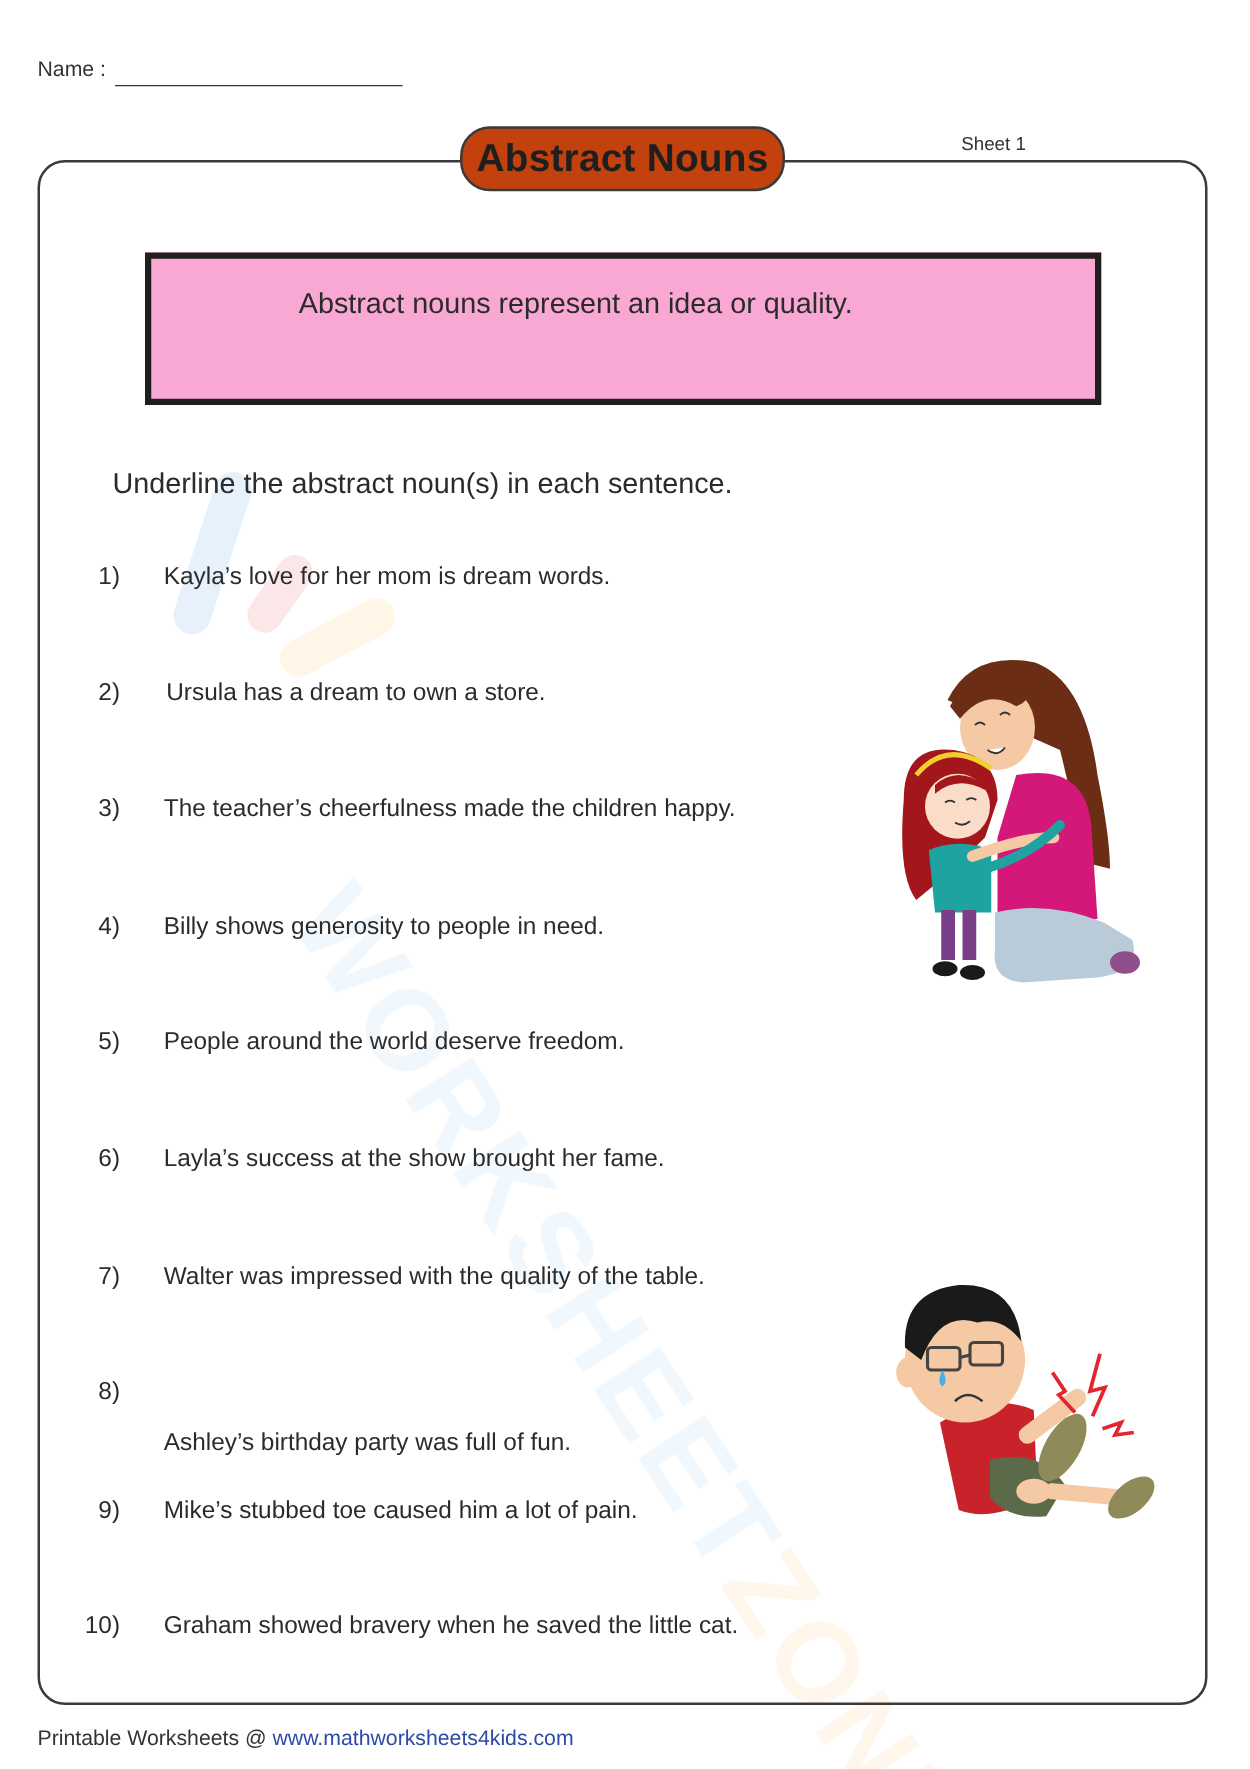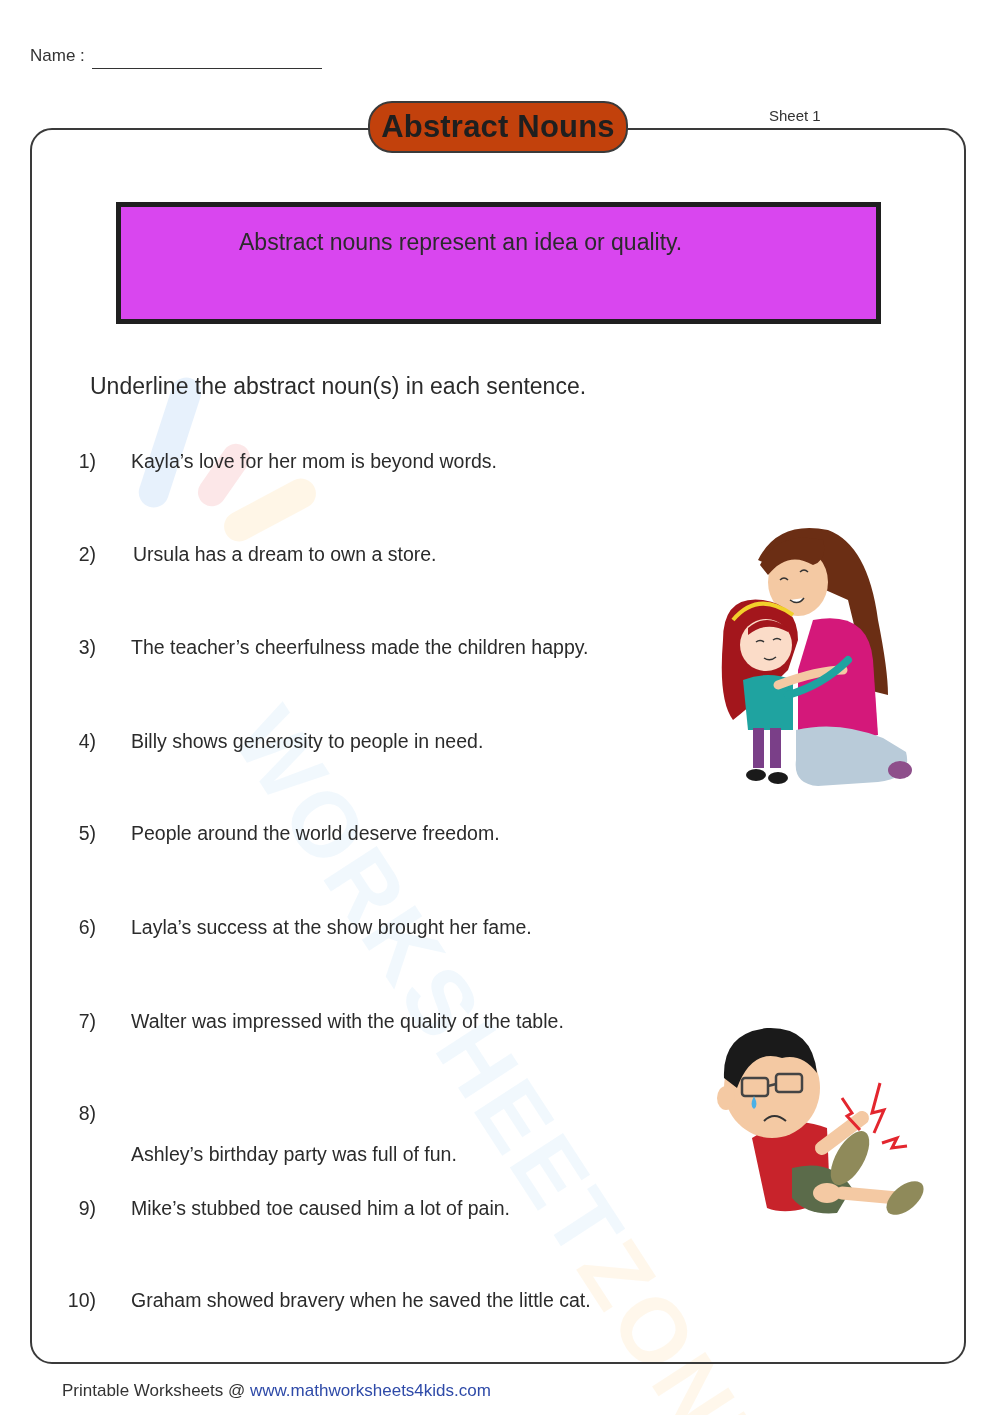--- a/index.html
+++ b/index.html
@@ -13,21 +13,21 @@
            border: 2px solid #3a3a3a; border-radius: 22px; box-sizing: border-box; }
 
   .title-pill { position: absolute; left: 368px; top: 101px; width: 260px; height: 52px;
                 border: 2px solid #3a3a3a; border-radius: 24px; background: #c2410c;
                 box-sizing: border-box; display: flex; align-items: center; justify-content: center;
                 font-weight: bold; font-size: 31px; color: #1f1f1f; letter-spacing: 0.2px; }
 
   .sheet-label { position: absolute; left: 769px; top: 107px; font-size: 15px; color: #333; }
 
   .def-box { position: absolute; left: 116px; top: 202px; width: 765px; height: 122px;
-             border: 5px solid #1f1f1f; box-sizing: border-box; background: #d946ef; }
+             border: 5px solid #1f1f1f; box-sizing: border-box; background: #f9a8d4; }
   .def-title { position: absolute; left: 118px; top: 22px; font-size: 23px; color: #2b2b2b; }
   .def-example { position: absolute; left: 118px; top: 72px; font-size: 19px; color: #2b2b2b; white-space: nowrap; }
   .def-example .u { text-decoration: underline; text-underline-offset: 4px; text-decoration-thickness: 1.5px; }
 
   .instructions { position: absolute; left: 90px; top: 373px; font-size: 23px; color: #2b2b2b; }
 
   .q { position: absolute; font-size: 19.5px; color: #2b2b2b; white-space: nowrap; }
   .q-num { position: absolute; width: 40px; text-align: right; font-size: 19.5px; color: #2b2b2b; }
 
   .watermark { position: absolute; pointer-events: none; }
@@ -36,21 +36,21 @@
              color: rgba(120,185,235,0.10); white-space: nowrap; }
   .wm-text .zone { color: rgba(255,200,110,0.14); }
   .wm-logo-blue { position: absolute; left: 155px; top: 375px; width: 30px; height: 135px;
                   background: rgba(110,170,235,0.17); border-radius: 15px; transform: rotate(18deg); }
   .wm-logo-red { position: absolute; left: 210px; top: 440px; width: 28px; height: 70px;
                  background: rgba(240,110,120,0.17); border-radius: 14px; transform: rotate(35deg); }
   .wm-logo-yellow { position: absolute; left: 255px; top: 460px; width: 30px; height: 100px;
                     background: rgba(255,200,110,0.17); border-radius: 15px; transform: rotate(62deg); }
 
   .illus { position: absolute; }
-  .footer { position: absolute; left: 30px; top: 1381px; font-size: 17px; color: #333; white-space: nowrap; margin-left: 32px; }
+  .footer { position: absolute; left: 30px; top: 1381px; font-size: 17px; color: #333; white-space: nowrap; }
   .footer a { color: #2e4aa8; text-decoration: none; }
 </style>
 </head>
 <body>
 
 <div class="watermark">
   <div class="wm-logo-blue"></div>
   <div class="wm-logo-red"></div>
   <div class="wm-logo-yellow"></div>
   <div class="wm-text"><span>WORKSHEET</span><span class="zone">ZONE</span></div>
@@ -67,21 +67,21 @@
 <div class="sheet-label">Sheet 1</div>
 
 <div class="def-box">
   <div class="def-title">Abstract nouns represent an idea or quality.</div>
 </div>
 
 <div class="instructions">Underline the abstract noun(s) in each sentence.</div>
 
 <div>
   <div class="q-num" style="left:56px; top:450px;">1)</div>
-  <div class="q" style="left:131px; top:450px;">Kayla’s love for her mom is beyond words.</div>
+  <div class="q" style="left:131px; top:450px;">Kayla’s love for her mom is dream words.</div>
 
   <div class="q-num" style="left:56px; top:543px;">2)</div>
   <div class="q" style="left:133px; top:543px;">Ursula has a dream to own a store.</div>
 
   <div class="q-num" style="left:56px; top:636px;">3)</div>
   <div class="q" style="left:131px; top:636px;">The teacher’s cheerfulness made the children happy.</div>
 
   <div class="q-num" style="left:56px; top:730px;">4)</div>
   <div class="q" style="left:131px; top:730px;">Billy shows generosity to people in need.</div>
 

